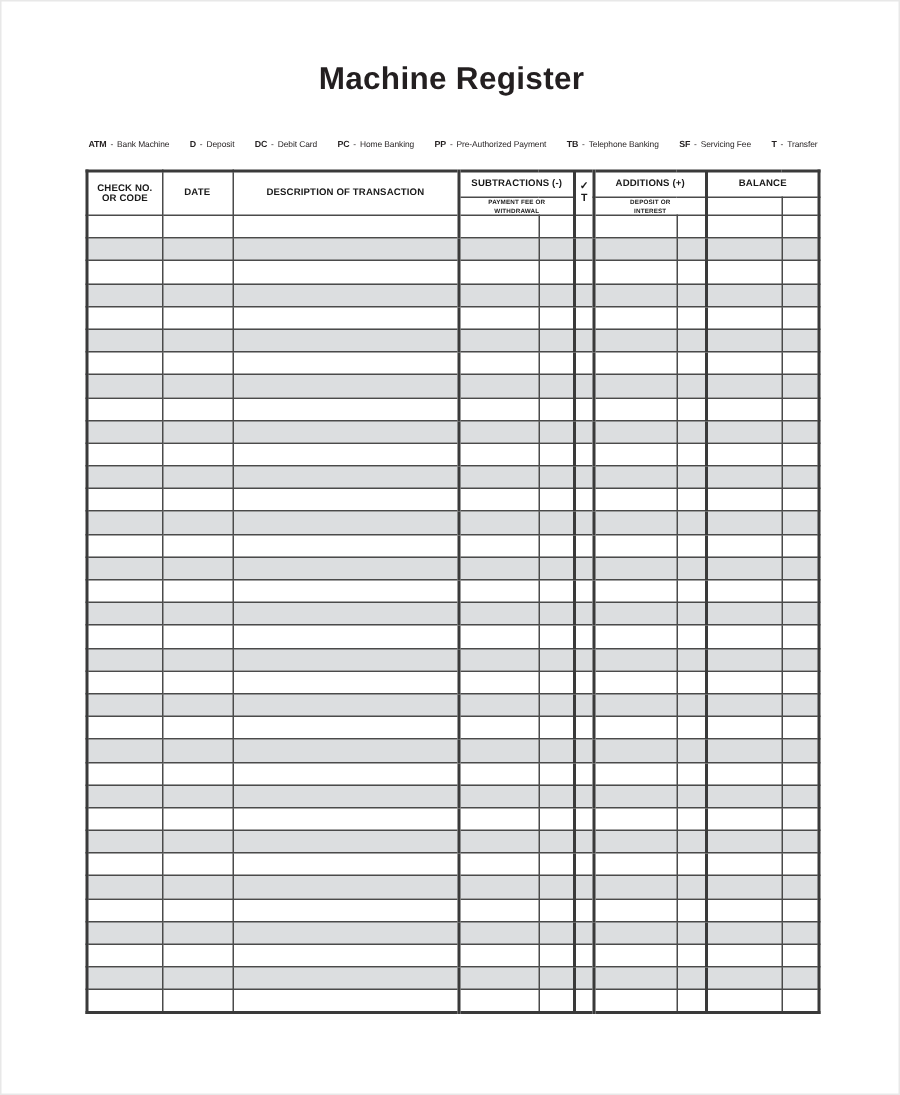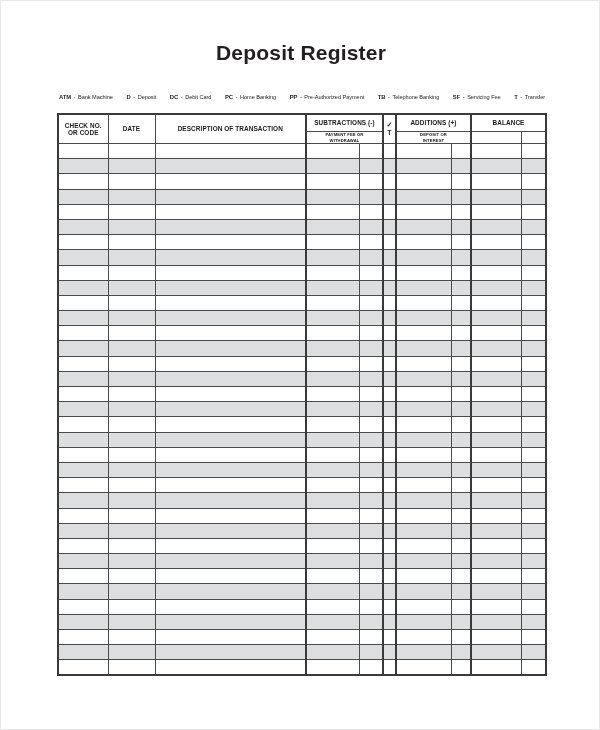--- a/index.html
+++ b/index.html
@@ -123,21 +123,21 @@
   tbody tr.alt td { background: #dcdee0; }
   tbody td { background: #ffffff; }
   tbody td.thin { border-left: 2px solid #3a3a3a; }
   tbody td.thinr { border-right: 2px solid #3a3a3a; }
 </style>
 </head>
 <body>
 
 <div class="page">
 
-  <div class="title">Deposit Register</div>
+  <div class="title">Machine Register</div>
 
   <div class="legend">
     <span class="legend-item">
       <span class="legend-code">ATM</span>
       <span class="legend-sep">-</span>
       <span class="legend-text">Bank Machine</span>
     </span>
     <span class="legend-item">
       <span class="legend-code">D</span>
       <span class="legend-sep">-</span>

